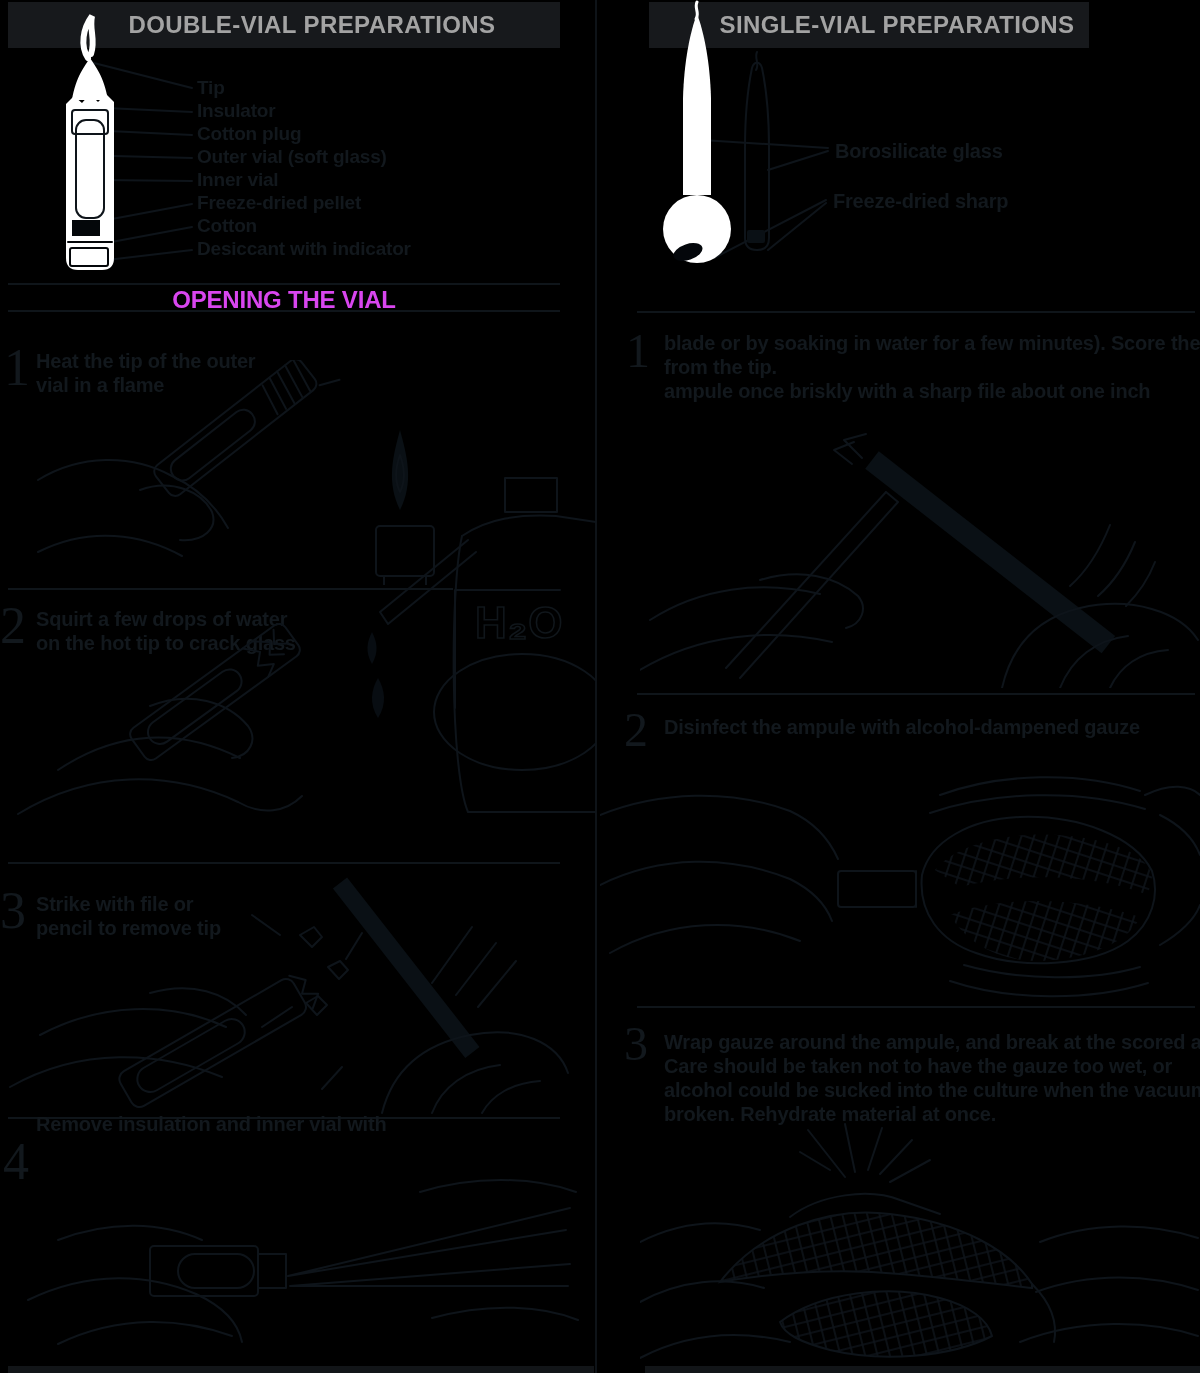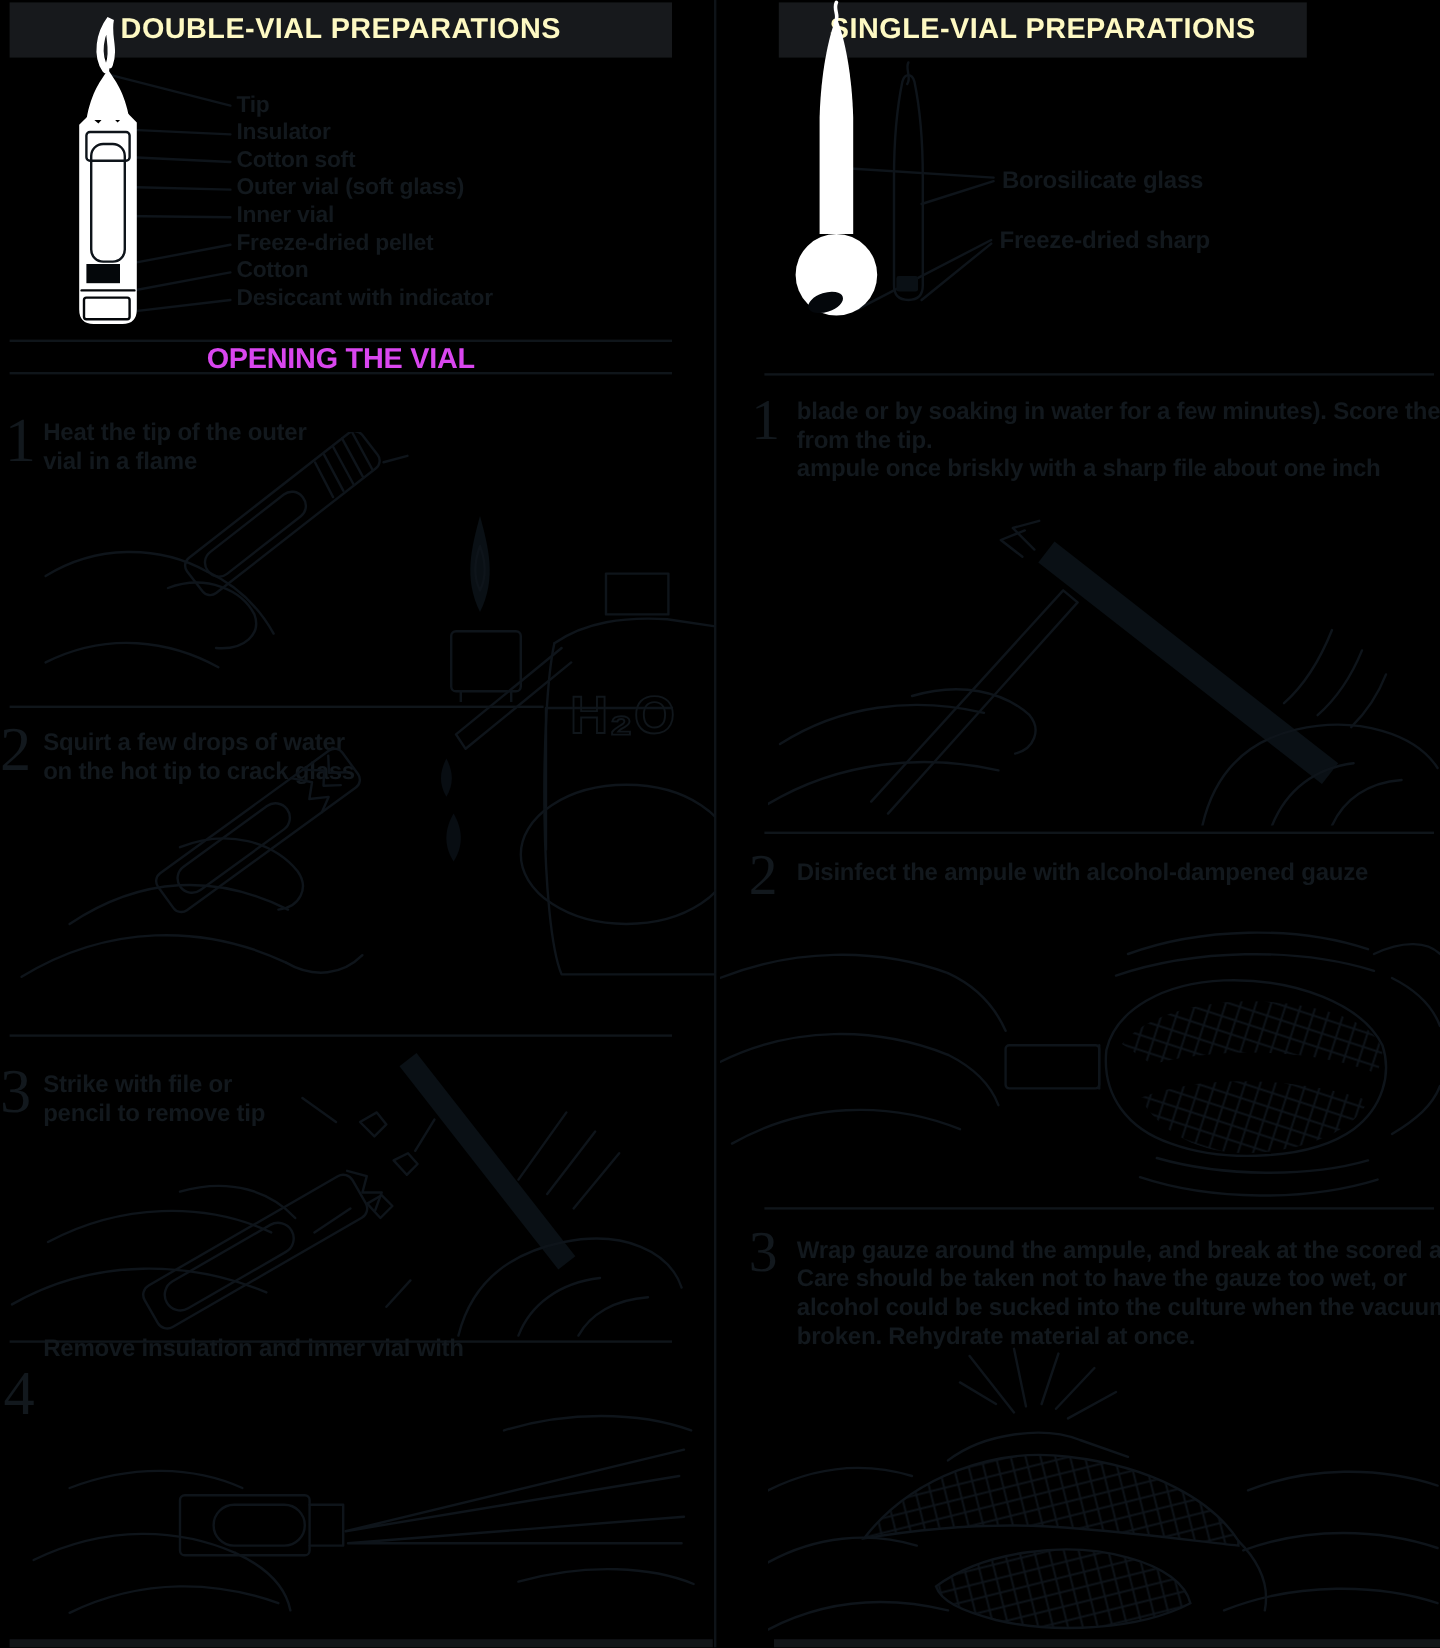--- a/index.html
+++ b/index.html
@@ -1,20 +1,20 @@
 <!DOCTYPE html>
 <html><head>
 <meta charset="utf-8">
 <style>
   html,body{margin:0;padding:0;}
   body{width:1200px;height:1373px;background:#000;position:relative;overflow:hidden;
        font-family:"Liberation Sans",sans-serif;}
   .bar{position:absolute;background:#17191c;height:46px;z-index:1;}
   .bar-title{display:block;width:100%;text-align:center;line-height:46px;
-             font-weight:bold;font-size:24px;letter-spacing:.4px;color:#fef9c3;}
+             font-weight:bold;font-size:24px;letter-spacing:.4px;color:#a3a3a3;padding-left:28px;}
   .rule{position:absolute;height:2px;background:#0f151a;z-index:2;}
   .vrule{position:absolute;width:2px;background:#0e1318;z-index:2;}
   .botbar{position:absolute;height:7px;background:#121518;z-index:2;}
   .num{position:absolute;font-family:"Liberation Serif",serif;color:#12181d;
        line-height:1;z-index:2;}
   .stx{position:absolute;font-weight:bold;font-size:20px;color:#12181d;
        white-space:nowrap;z-index:2;letter-spacing:-0.2px;}
   .stx div{line-height:24px;}
   .lbls{position:absolute;font-weight:bold;font-size:19px;color:#12181d;
         white-space:nowrap;z-index:2;letter-spacing:-0.2px;}
@@ -58,21 +58,21 @@
     <rect class="s" x="32" y="102" width="36" height="24" rx="3"></rect>
     <rect class="s" x="36" y="112" width="28" height="98" rx="10"></rect>
     <rect class="f" x="32" y="212" width="28" height="16" style="fill:#04070a"></rect>
     <path class="s" style="stroke:#04070a" d="M28,234 L72,234"></path>
     <rect class="s" style="stroke:#04070a" x="30" y="240" width="38" height="18" rx="2"></rect>
   </g>
 </svg>
 <div class="lbls" style="left:197px;top:76px">
   <div>Tip</div>
   <div>Insulator</div>
-  <div>Cotton soft</div>
+  <div>Cotton plug</div>
   <div>Outer vial (soft glass)</div>
   <div>Inner vial</div>
   <div>Freeze-dried pellet</div>
   <div>Cotton</div>
   <div>Desiccant with indicator</div>
 </div>
 
 <div class="rule" style="left:8px;top:283px;width:552px"></div>
 <div class="sect" style="left:8px;top:286px;width:552px">OPENING THE VIAL</div>
 <div class="rule" style="left:8px;top:310px;width:552px"></div>
@@ -125,21 +125,21 @@
     <rect class="s" x="-80" y="-12" width="110" height="24" rx="12"></rect>
     <path class="s" d="M48,-19 L60,-6 L50,4 L64,12 L52,19 M60,-19 L74,-8 L66,2 L78,10 M84,-16 L76,-4 L88,4"></path>
   </g>
   <g class="s">
     <path d="M58,330 C118,290 180,288 240,318"></path>
     <path d="M18,374 C90,330 170,330 238,362"></path>
     <path d="M150,266 C190,250 228,262 248,286 C258,300 250,316 232,318"></path>
     <path d="M238,362 C262,376 286,372 302,356"></path>
   </g>
 </svg>
-<div class="h2o" style="left:475px;top:572px">H₂O</div>
+<div class="h2o" style="left:475px;top:598px">H₂O</div>
 
 <div class="rule" style="left:8px;top:862px;width:552px"></div>
 <div class="num" style="left:0px;top:885px;font-size:52px">3</div>
 <div class="stx" style="left:36px;top:892px">
   <div>Strike with file or</div>
   <div>pencil to remove tip</div>
 </div>
 <svg class="ill" style="left:0px;top:875px" width="570" height="240" viewBox="0 0 570 240">
   <g transform="translate(230,158) rotate(-30)">
     <rect class="s" x="-120" y="-20" width="200" height="40" rx="9"></rect>

